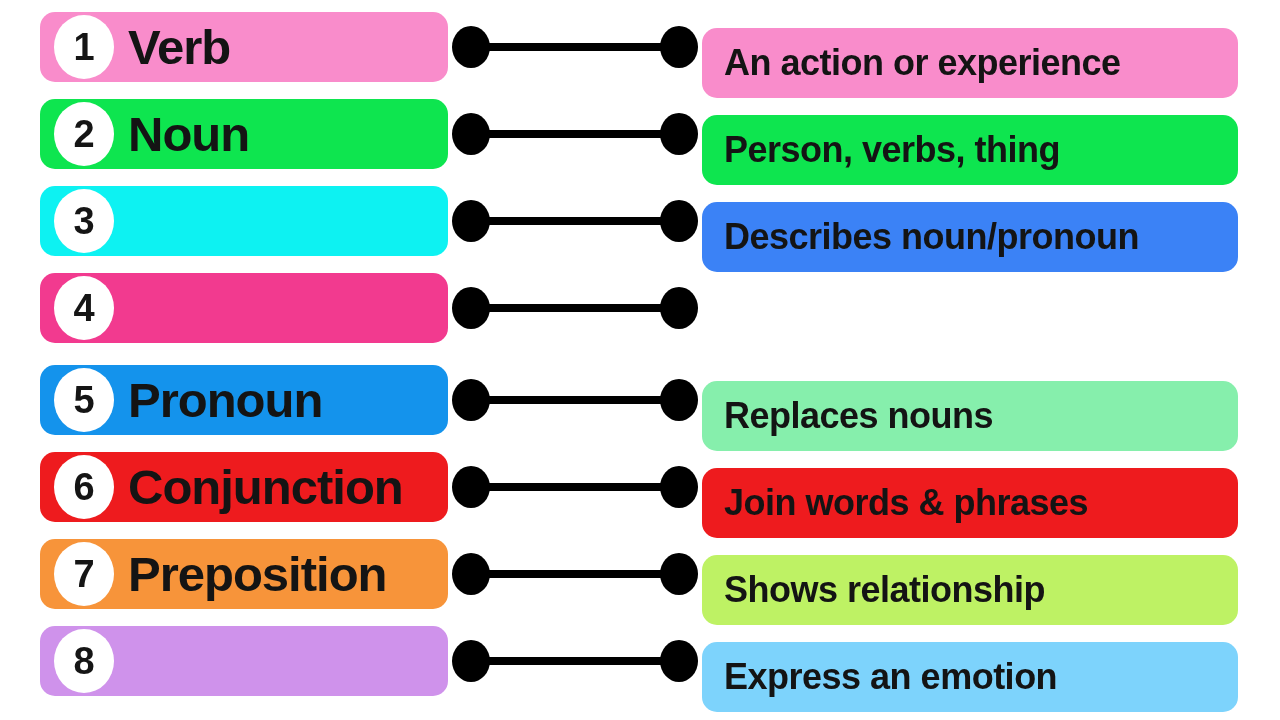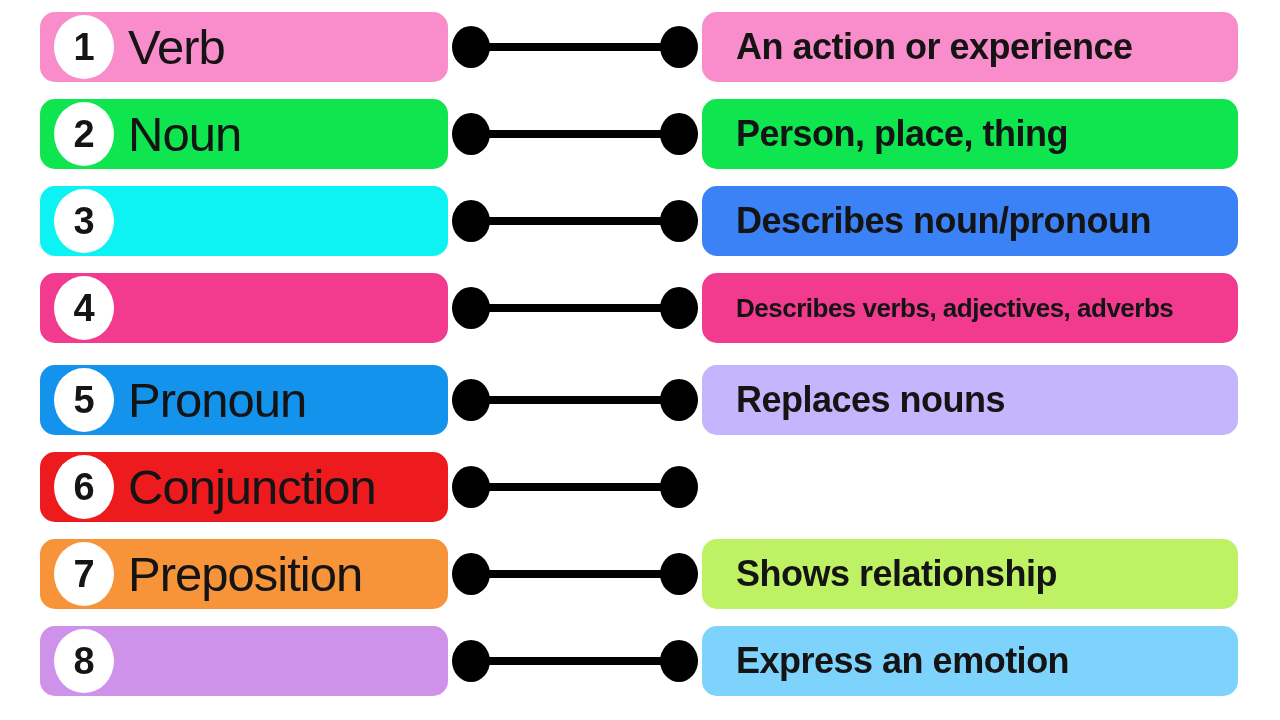--- a/index.html
+++ b/index.html
@@ -21,44 +21,44 @@
   }
   .num-circle {
     position: absolute; left: 14px; top: 3px;
     width: 60px; height: 64px;
     background: #ffffff; border-radius: 50%;
     display: flex; align-items: center; justify-content: center;
     font-size: 38px; font-weight: 700; color: #151515;
   }
   .term-label {
     margin-left: 88px;
-    font-size: 49px; font-weight: 400; color: #141414;
+    font-size: 49px; font-weight: 700; color: #141414;
     white-space: nowrap; letter-spacing: -1px;
     line-height: 70px;
   }
 
   .dot {
     position: absolute; top: 14px;
     width: 38px; height: 42px;
     background: #000000; border-radius: 50%;
   }
   .dot-left  { left: 452px; }
   .dot-right { left: 660px; }
   .connector-line {
     position: absolute; left: 470px; top: 31px;
     width: 210px; height: 8px;
     background: #000000;
   }
 
   .definition-box {
-    position: absolute; left: 702px; top: 0;
+    position: absolute; left: 702px; top: 16px;
     width: 536px; height: 70px;
     border-radius: 15px;
     display: flex; align-items: center;
-    padding-left: 34px; box-sizing: border-box;
+    padding-left: 22px; box-sizing: border-box;
   }
   .definition-label {
     font-size: 36px; font-weight: 700; color: #141414;
     white-space: nowrap; letter-spacing: -0.5px;
   }
   .definition-label.small { font-size: 26px; letter-spacing: -0.5px; }
 </style>
 </head>
 <body>
 
@@ -82,21 +82,21 @@
     <div class="term-pill" style="background: rgb(14, 229, 79);">
       <div class="num-circle">
         <span>2</span>
       </div>
       <span class="term-label">Noun</span>
     </div>
     <div class="connector-line"></div>
     <div class="dot dot-left"></div>
     <div class="dot dot-right"></div>
     <div class="definition-box" style="background: rgb(14, 229, 79);">
-      <span class="definition-label">Person, place, thing</span>
+      <span class="definition-label">Person, verbs, thing</span>
     </div>
   </div>
 
   <div class="match-row" style="top: 186px;">
     <div class="term-pill" style="background: rgb(13, 242, 242);">
       <div class="num-circle">
         <span>3</span>
       </div>
     </div>
     <div class="connector-line"></div>
@@ -109,50 +109,50 @@
 
   <div class="match-row" style="top: 273px;">
     <div class="term-pill" style="background: rgb(242, 58, 143);">
       <div class="num-circle">
         <span>4</span>
       </div>
     </div>
     <div class="connector-line"></div>
     <div class="dot dot-left"></div>
     <div class="dot dot-right"></div>
-    <div class="definition-box" style="background: rgb(242, 58, 143);">
-      <span class="definition-label small">Describes verbs, adjectives, adverbs</span>
-    </div>
   </div>
 
   <div class="match-row" style="top: 365px;">
     <div class="term-pill" style="background: rgb(20, 147, 236);">
       <div class="num-circle">
         <span>5</span>
       </div>
       <span class="term-label">Pronoun</span>
     </div>
     <div class="connector-line"></div>
     <div class="dot dot-left"></div>
     <div class="dot dot-right"></div>
-    <div class="definition-box" style="background: #c4b5fd;">
+    <div class="definition-box" style="background: #86efac;">
       <span class="definition-label">Replaces nouns</span>
     </div>
   </div>
 
   <div class="match-row" style="top: 452px;">
     <div class="term-pill" style="background: rgb(238, 27, 30);">
       <div class="num-circle">
         <span>6</span>
       </div>
       <span class="term-label">Conjunction</span>
     </div>
     <div class="connector-line"></div>
     <div class="dot dot-left"></div>
     <div class="dot dot-right"></div>
+    <div class="definition-box" style="background: rgb(238, 27, 30);">
+      <span class="definition-label">Join words &amp; phrases</span>
+    </div>
   </div>
 
   <div class="match-row" style="top: 539px;">
     <div class="term-pill" style="background: rgb(247, 148, 58);">
       <div class="num-circle">
         <span>7</span>
       </div>
       <span class="term-label">Preposition</span>
     </div>
     <div class="connector-line"></div>

